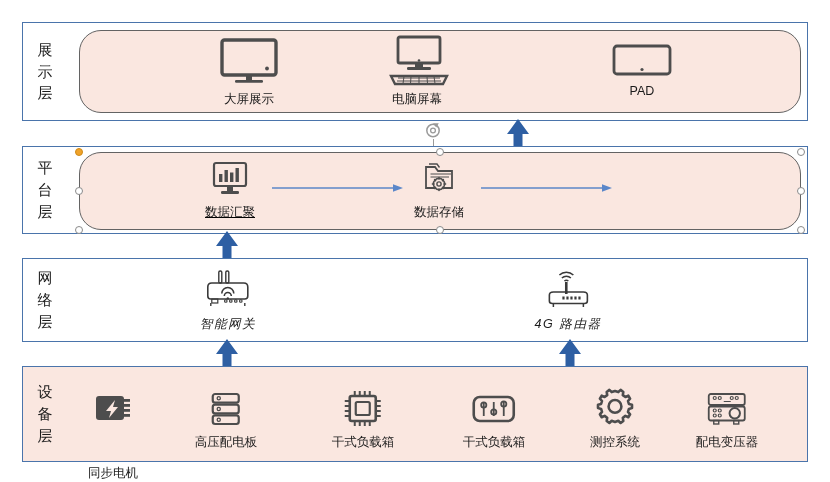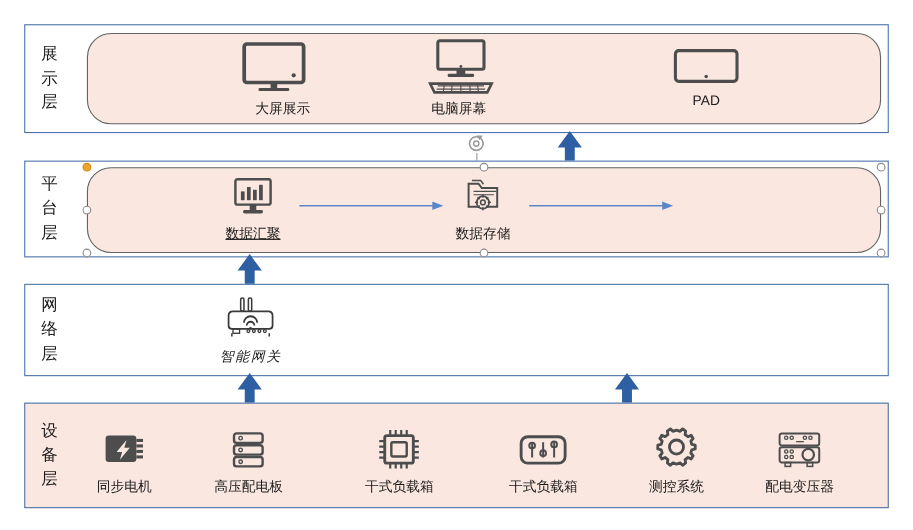--- a/index.html
+++ b/index.html
@@ -86,21 +86,21 @@
 
   <div class="layer" style="left:22px;top:22px;width:786px;height:99px;">
     <div class="layer-label">
       <span>展</span>
       <span>示</span>
       <span>层</span>
     </div>
 
     <div class="panel" style="left:56px;top:7px;width:722px;height:83px;"></div>
 
-    <div class="node" style="left:226px;top:13px;align-items:flex-end;">
+    <div class="node" style="left:226px;top:13px;">
       <span class="ico">
         <svg width="66" height="50" viewBox="0 0 66 50">
           <rect x="6" y="4" width="54" height="35" rx="2.5" fill="none" stroke="#4d4d4d" stroke-width="3.4"></rect>
           <circle cx="51" cy="32.5" r="1.9" fill="#4d4d4d"></circle>
           <rect x="30" y="39" width="6" height="5" fill="#4d4d4d"></rect>
           <rect x="19" y="44" width="28" height="2.8" rx="1.2" fill="#4d4d4d"></rect>
         </svg>
       </span>
       <span class="cap">大屏展示</span>
     </div>
@@ -235,41 +235,59 @@
           <circle cx="26" cy="32" r="1.3" fill="none" stroke="#3a3a3a" stroke-width="1.1"></circle>
           <circle cx="31" cy="32" r="1.3" fill="none" stroke="#3a3a3a" stroke-width="1.1"></circle>
           <circle cx="36" cy="32" r="1.3" fill="none" stroke="#3a3a3a" stroke-width="1.1"></circle>
           <circle cx="41" cy="32" r="1.3" fill="none" stroke="#3a3a3a" stroke-width="1.1"></circle>
           <path d="M11 34 L11 37 M45 34 L45 37" stroke="#3a3a3a" stroke-width="1.4"></path>
         </svg>
       </span>
       <span class="cap wide">智能网关</span>
     </div>
 
+    <div class="node" style="left:545px;top:10px;">
+      <span class="ico">
+        <svg width="56" height="42" viewBox="0 0 56 42">
+          <path d="M19 6 A10 10 0 0 1 33 6" fill="none" stroke="#3a3a3a" stroke-width="1.5"></path>
+          <path d="M21.5 9 A6.5 6.5 0 0 1 30.5 9" fill="none" stroke="#3a3a3a" stroke-width="1.5"></path>
+          <path d="M24 12 A3.2 3.2 0 0 1 28 12" fill="none" stroke="#3a3a3a" stroke-width="1.5"></path>
+          <rect x="24.6" y="13" width="2.6" height="12" fill="#3a3a3a"></rect>
+          <path d="M9 26 Q9 23 13 23 L43 23 Q47 23 47 26 L47 32 Q47 34.5 44 34.5 L12 34.5 Q9 34.5 9 32 Z" fill="none" stroke="#3a3a3a" stroke-width="1.6"></path>
+          <rect x="22" y="27.5" width="2.2" height="3" fill="#3a3a3a"></rect>
+          <rect x="26" y="27.5" width="2.2" height="3" fill="#3a3a3a"></rect>
+          <rect x="30" y="27.5" width="2.2" height="3" fill="#3a3a3a"></rect>
+          <rect x="34" y="27.5" width="2.2" height="3" fill="#3a3a3a"></rect>
+          <rect x="38" y="27.5" width="2.2" height="3" fill="#3a3a3a"></rect>
+          <path d="M13 34.5 L13 38 M43 34.5 L43 38" stroke="#3a3a3a" stroke-width="1.5"></path>
+        </svg>
+      </span>
+      <span class="cap wide">4G 路由器</span>
+    </div>
   </div>
 
   <div class="uparrow" style="left:214px;top:338px;">
     <svg width="26" height="36" viewBox="0 0 26 36">
       <path d="M13 1 L24 16 L17.5 16 L17.5 35 L8.5 35 L8.5 16 L2 16 Z" fill="#2e5fa3"></path>
     </svg>
   </div>
   <div class="uparrow" style="left:557px;top:338px;">
     <svg width="26" height="36" viewBox="0 0 26 36">
       <path d="M13 1 L24 16 L17.5 16 L17.5 35 L8.5 35 L8.5 16 L2 16 Z" fill="#2e5fa3"></path>
     </svg>
   </div>
 
   <div class="layer pink" style="left:22px;top:366px;width:786px;height:96px;">
     <div class="layer-label">
       <span>设</span>
       <span>备</span>
       <span>层</span>
     </div>
 
-    <div class="node" style="left:90px;top:22px;">
+    <div class="node" style="left:90px;top:22px;gap:31px;">
       <span class="ico">
         <svg width="46" height="40" viewBox="0 0 46 40">
           <rect x="6" y="7" width="28" height="24" rx="3" fill="#4d4d4d"></rect>
           <path d="M25 11 L16 22 L21 22 L19 29 L28 18 L23 18 Z" fill="#fae7e0"></path>
           <rect x="34" y="10" width="6" height="2.8" fill="#4d4d4d"></rect>
           <rect x="34" y="15" width="6" height="2.8" fill="#4d4d4d"></rect>
           <rect x="34" y="20" width="6" height="2.8" fill="#4d4d4d"></rect>
           <rect x="34" y="25" width="6" height="2.8" fill="#4d4d4d"></rect>
         </svg>
       </span>

